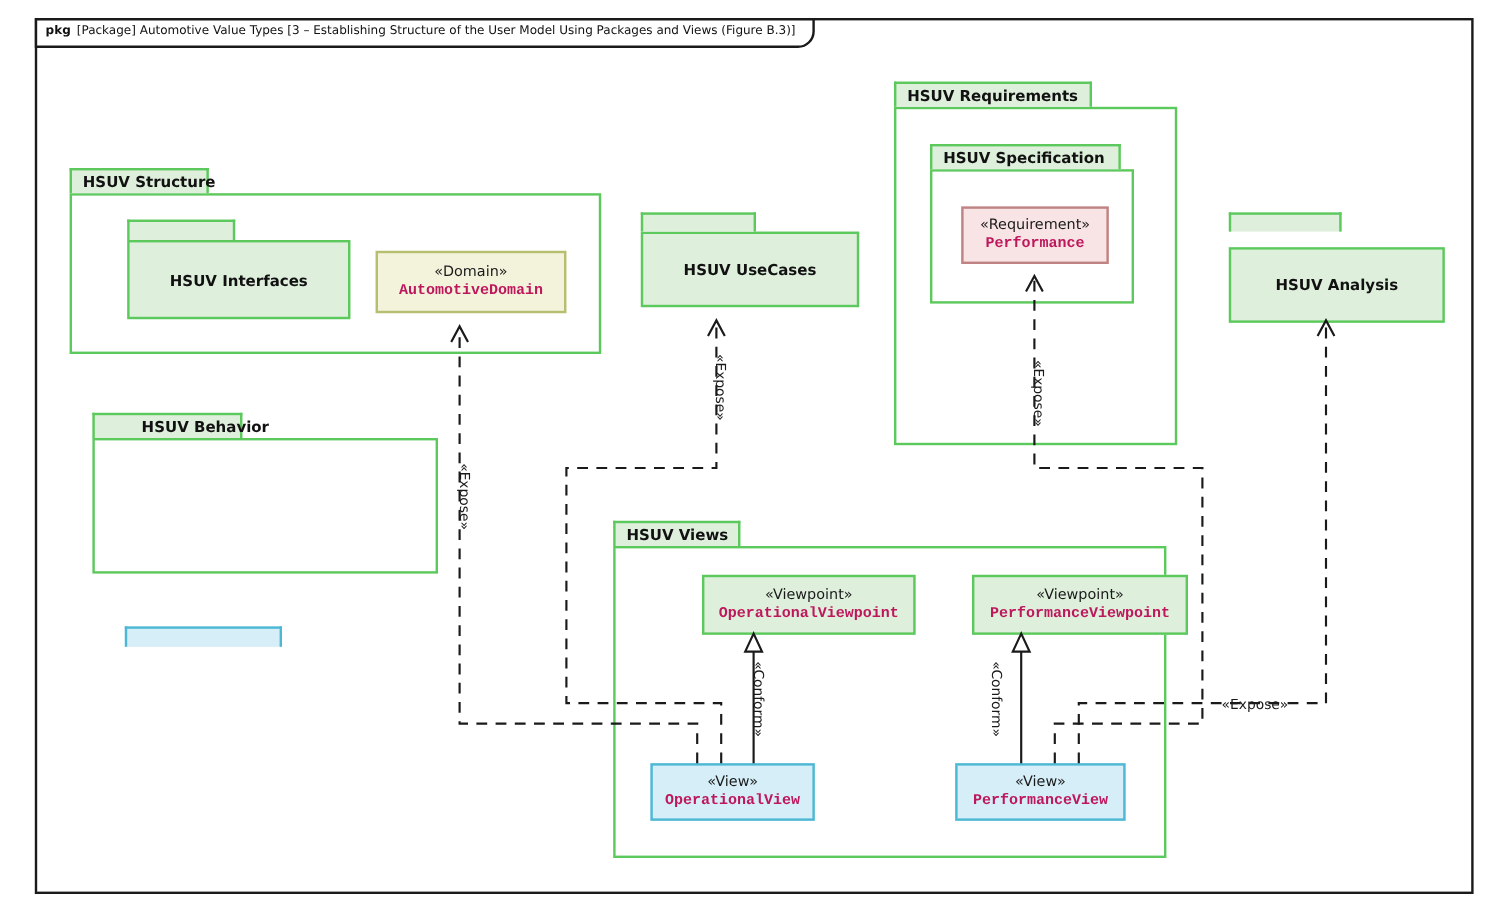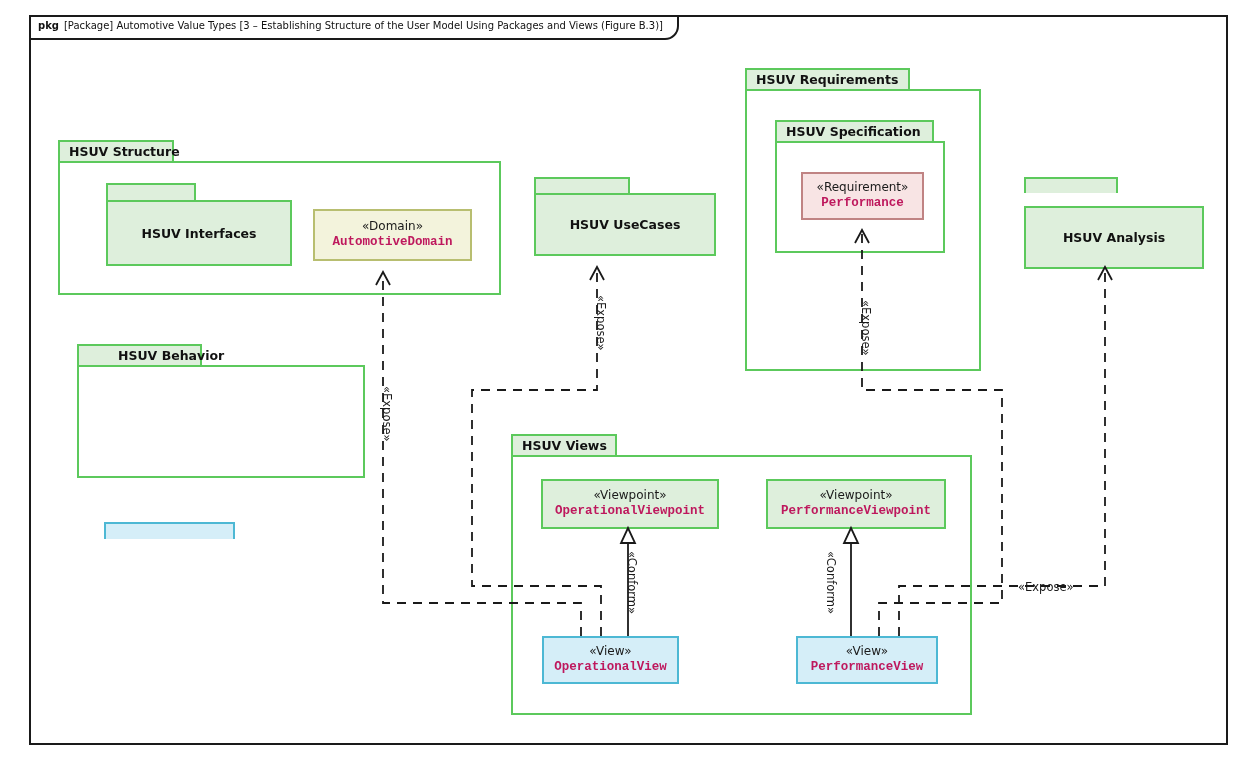--- a/index.html
+++ b/index.html
@@ -91,21 +91,21 @@
     font-size: 12px; color: #1a1a1a; line-height: 1.25;
     white-space: nowrap;
   }
   .cls .nm {
     font-size: 12.5px; font-weight: bold; color: #be185d;
     line-height: 1.3; white-space: nowrap; font-family: Liberation Mono, monospace;
   }
   .cls-req { border-color: #c08383; background: #f8e4e4; }
   .cls-domain { border-color: #b8be70; background: #f3f3dc; }
   .cls-view { border-color: #4db8d4; background: #d5eef8; }
-  .cls-viewpoint { border-color: #5cc95c; background: #deefdc; }
+  .cls-viewpoint { border-color: #5cc95c; background: #deefdc; margin-left: 44px; }
 
   
   svg.links {
     position: absolute; left: 0; top: 0;
     width: 1244px; height: 759px;
     overflow: visible;
     pointer-events: none;
     z-index: 5;
   }
   .dash {

